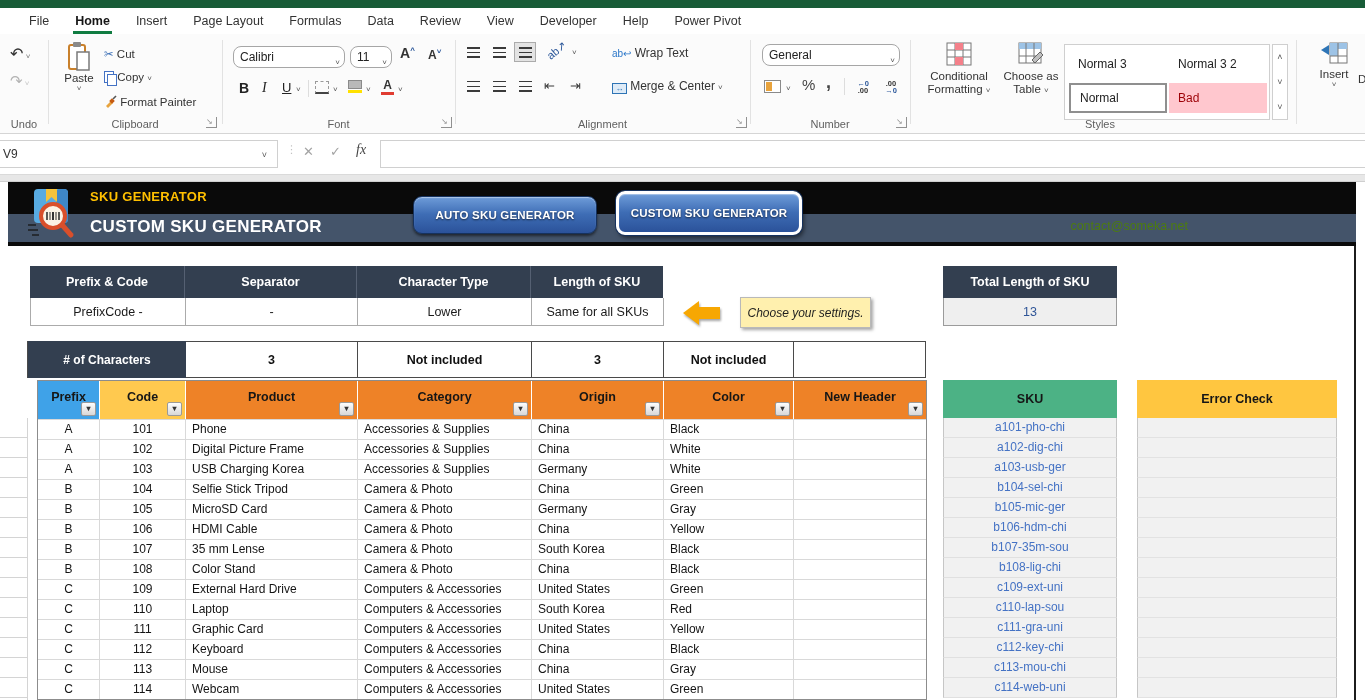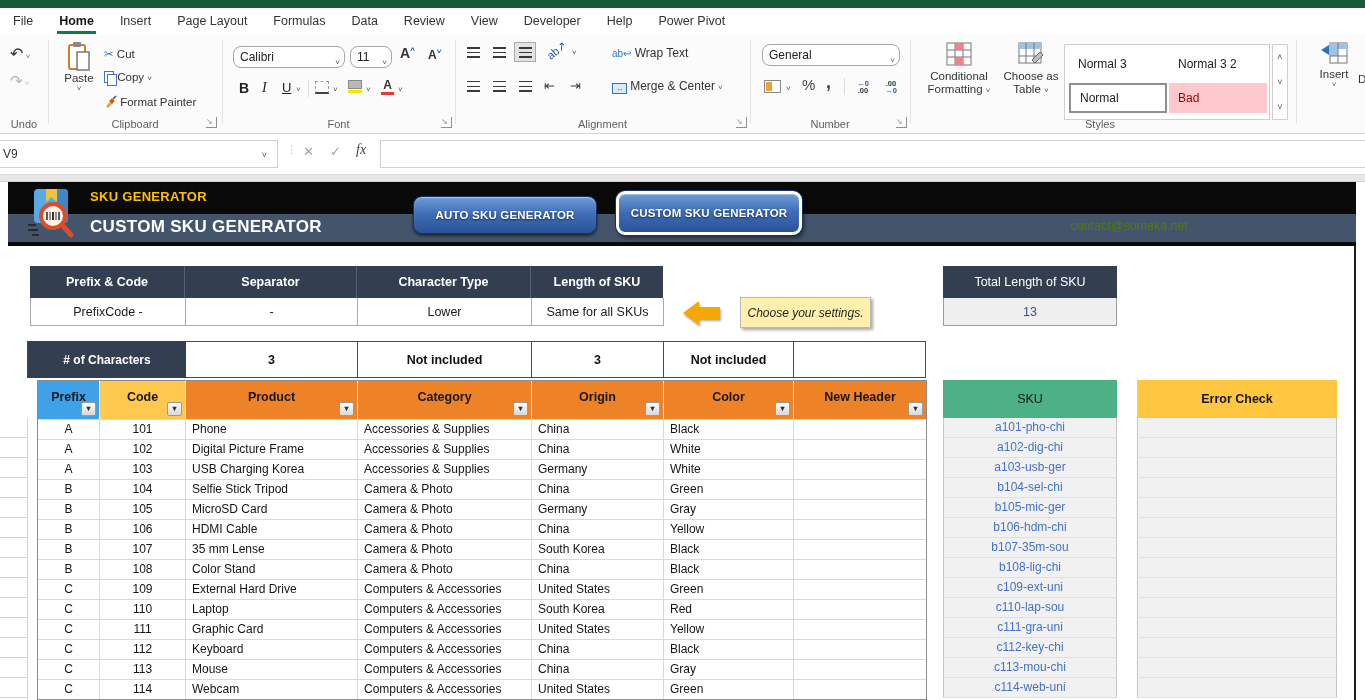--- a/index.html
+++ b/index.html
@@ -1,21 +1,21 @@
 <!DOCTYPE html>
 <html><head>
 <meta charset="utf-8">
 <style>
   *{box-sizing:border-box;margin:0;padding:0}
   body{margin:0;background:#fff;overflow:hidden}
   #app{position:relative;width:1365px;height:700px;background:#fff;font-family:"Liberation Sans",sans-serif;overflow:hidden}
 
   
   .titlestrip{position:absolute;left:0;top:0;width:100%;height:8px;background:#185C37}
-  .menubar{position:absolute;top:8px;left:0;width:100%;height:26px;background:#fff;display:flex;align-items:stretch;padding-left:0}
+  .menubar{position:absolute;top:8px;left:0;width:100%;height:26px;background:#fff;display:flex;align-items:stretch;padding-left:16px}
   .menutab{padding:0 13px;font-size:12.5px;color:#333;line-height:26px;position:relative;white-space:nowrap}
   .menutab.active{color:#161616;font-weight:700}
   .menutab.active::after{content:'';position:absolute;left:11px;right:11px;bottom:0;height:3px;background:#107C41}
 
   
   .ribbon{position:absolute;top:34px;left:0;width:100%;height:100px;background:#FBFBFB;border-bottom:1px solid #D5D5D5}
   .rdiv{position:absolute;top:6px;height:84px;width:1px;background:#E2E2E2}
   .rlabel{position:absolute;bottom:3px;font-size:11px;color:#5F5F5F;text-align:center}
   .launcher{position:absolute;bottom:5px;width:11px;height:11px;border-right:1px solid #909090;border-bottom:1px solid #909090;font-size:8px;color:#909090;text-align:left;line-height:10px}
   .chev{font-size:8px;color:#555}
@@ -59,21 +59,21 @@
   .flexrow{display:flex}
   #settings-head{position:absolute;left:30px;top:266px;height:32px}
   .sh{background:#333F50;color:#fff;font-weight:700;font-size:12.5px;display:flex;align-items:center;justify-content:center;border-right:1px solid #556072;height:32px}
   .sh:last-child{border-right:none}
   #settings-vals{position:absolute;left:30px;top:298px;height:28px;border-left:1px solid #ABABAB}
   .sv{background:#fff;border:solid #ABABAB;border-width:0 1px 1px 0;font-size:12.5px;color:#1A1A1A;display:flex;align-items:center;justify-content:center;height:28px}
   .arrow-shape{position:absolute;left:683px;top:301px;width:37px;height:24px;filter:drop-shadow(1px 2px 1px rgba(0,0,0,.35))}
   .arrow-shape .tri{position:absolute;left:0;top:0;width:0;height:0;border-top:12px solid transparent;border-bottom:12px solid transparent;border-right:16px solid #F7A702}
   .arrow-shape .bar{position:absolute;left:15px;top:6px;width:22px;height:12px;background:#F7A702}
   .note{position:absolute;left:740px;top:297px;width:131px;height:31px;background:#FFF0AE;border:1px solid #B9B9B9;box-shadow:2px 2px 3px rgba(0,0,0,.35);display:flex;align-items:center;justify-content:center;font-size:12px;font-style:italic;color:#1F1F1F}
-  #total-head{position:absolute;left:943px;top:266px;width:174px;height:32px;background:#333F50;color:#fff;font-weight:400;font-size:12.5px;display:flex;align-items:center;justify-content:center}
+  #total-head{position:absolute;left:943px;top:266px;width:174px;height:32px;background:#333F50;color:#fff;font-weight:700;font-size:12.5px;display:flex;align-items:center;justify-content:center}
   #total-val{position:absolute;left:943px;top:298px;width:174px;height:28px;background:#EFEFEF;border:1px solid #9B9B9B;border-top:none;color:#2F5597;font-weight:400;font-size:12.5px;display:flex;align-items:center;justify-content:center}
 
   
   #charrow{position:absolute;left:27px;top:341px;height:37px;display:flex;border-left:1px solid #4A4A4A}
   .cl{width:158px;background:#333F50;color:#fff;font-weight:700;font-size:12px;display:flex;align-items:center;justify-content:center;height:37px}
   .cv{background:#fff;border:solid #4A4A4A;border-width:1px 1px 1px 0;font-weight:700;font-size:12.5px;color:#111;display:flex;align-items:center;justify-content:center;height:37px}
   .cv:nth-child(2){border-left:none}
 
   
   #mt{position:absolute;left:37px;top:380px;display:grid;grid-template-columns:62px 86px 172px 174px 132px 130px 132px;grid-template-rows:38px repeat(14,20px);border:1px solid #8C8C8C;background:#fff}
@@ -82,21 +82,21 @@
   .hc-prefix{background:#3FA2E8}
   .hc-code{background:#FFC94F}
   .hc-orange{background:#EE8227}
   .filterbtn{position:absolute;right:3px;bottom:3px;width:15px;height:14px;background:linear-gradient(#FDFDFD,#D8D8D8);border:1px solid #9A9A9A;border-radius:2px;font-size:8px;line-height:12px;text-align:center;color:#333}
   .bc{border-right:1px solid #D9D9D9;border-top:1px solid #D9D9D9;font-size:12px;line-height:19px;padding-left:6px;color:#141414;background:#fff;white-space:nowrap;overflow:hidden}
   .bc.center{padding-left:0;text-align:center}
   .bc.lastcol{border-right:none}
 
   
   #sku-col{position:absolute;left:943px;top:380px;width:174px}
-  .sku-head{height:38px;background:#4CB285;display:flex;align-items:center;justify-content:center;font-weight:400;font-size:12.5px;color:#161616}
+  .sku-head{height:38px;background:#4CB285;display:flex;align-items:center;justify-content:center;font-weight:700;font-size:12.5px;color:#161616}
   .sku-cell{height:20px;background:#F1F1F1;border-bottom:1px solid #E0E0E0;border-left:1px solid #C6C6C6;border-right:1px solid #C6C6C6;color:#4472C4;font-size:12px;line-height:19px;text-align:center}
   #err-col{position:absolute;left:1137px;top:380px;width:200px}
   .err-head{height:38px;background:#FFC640;display:flex;align-items:center;justify-content:center;font-weight:700;font-size:12.5px;color:#161616}
   .err-cell{height:20px;background:#F1F1F1;border-bottom:1px solid #E2E2E2;border-left:1px solid #C6C6C6;border-right:1px solid #C6C6C6}
 
   .margin-grid{position:absolute;left:0;top:418px;width:28px;height:282px;border-right:1px solid #D4D4D4;background:repeating-linear-gradient(to bottom,transparent 0 19px,#D4D4D4 19px 20px)}
   .pagebreak{position:absolute;left:1354px;top:246px;width:2px;height:454px;background:#1C1C1C}
 </style>
 </head>
 <body>

